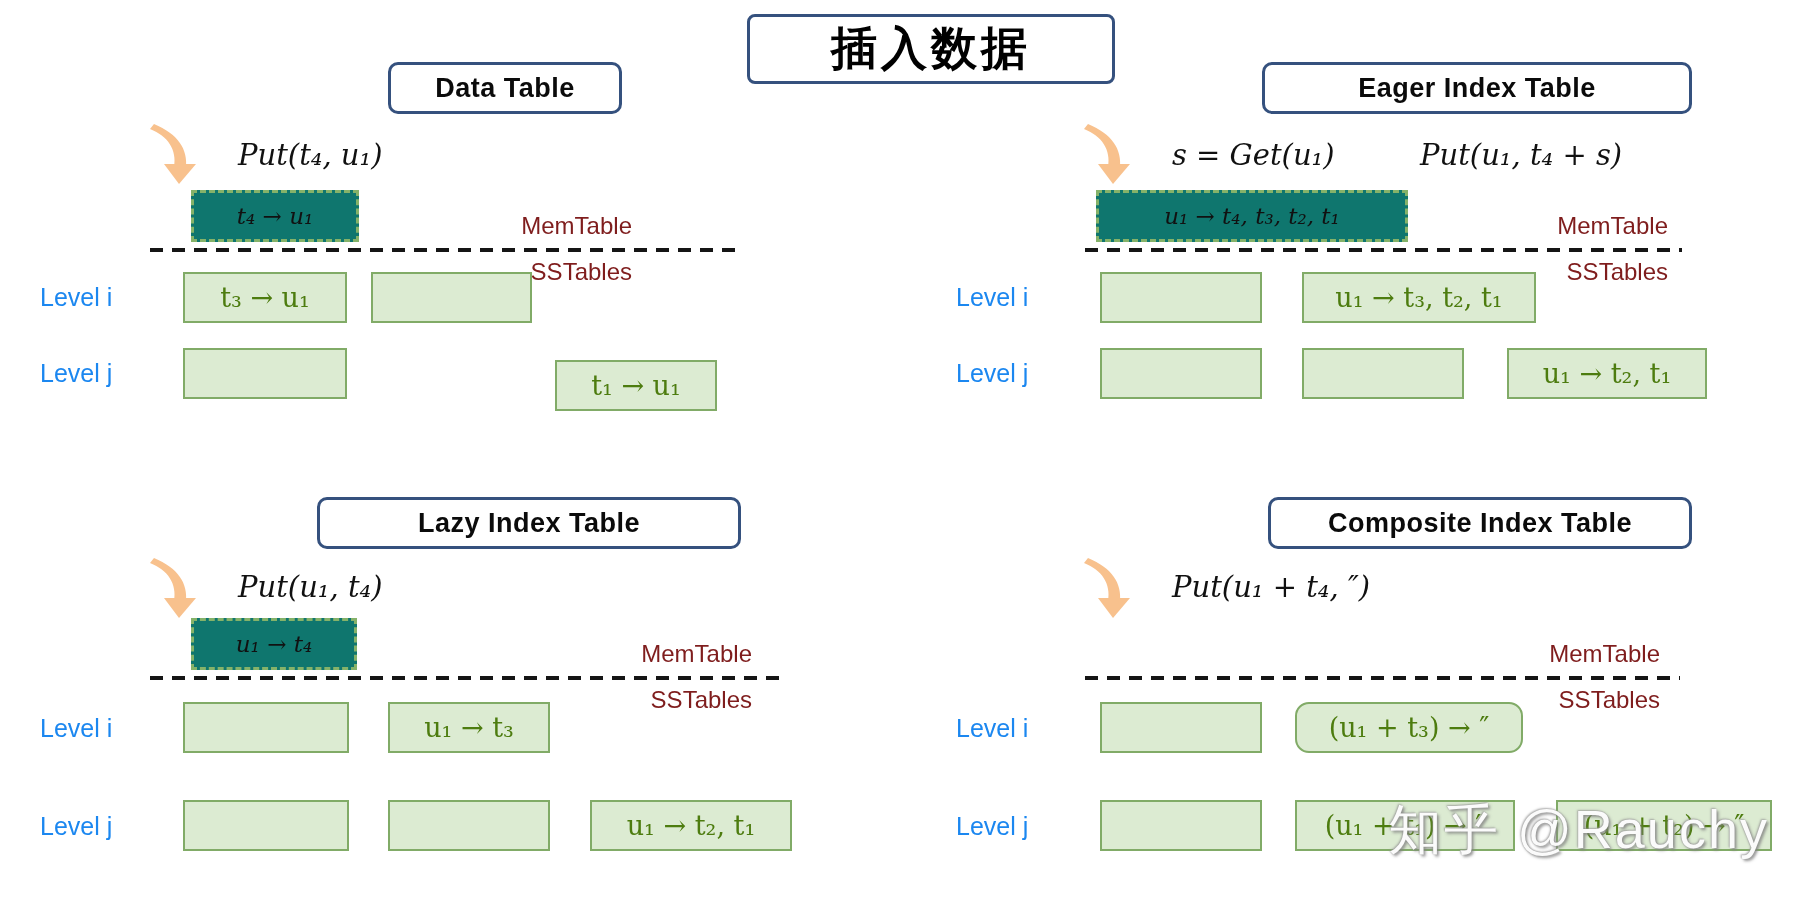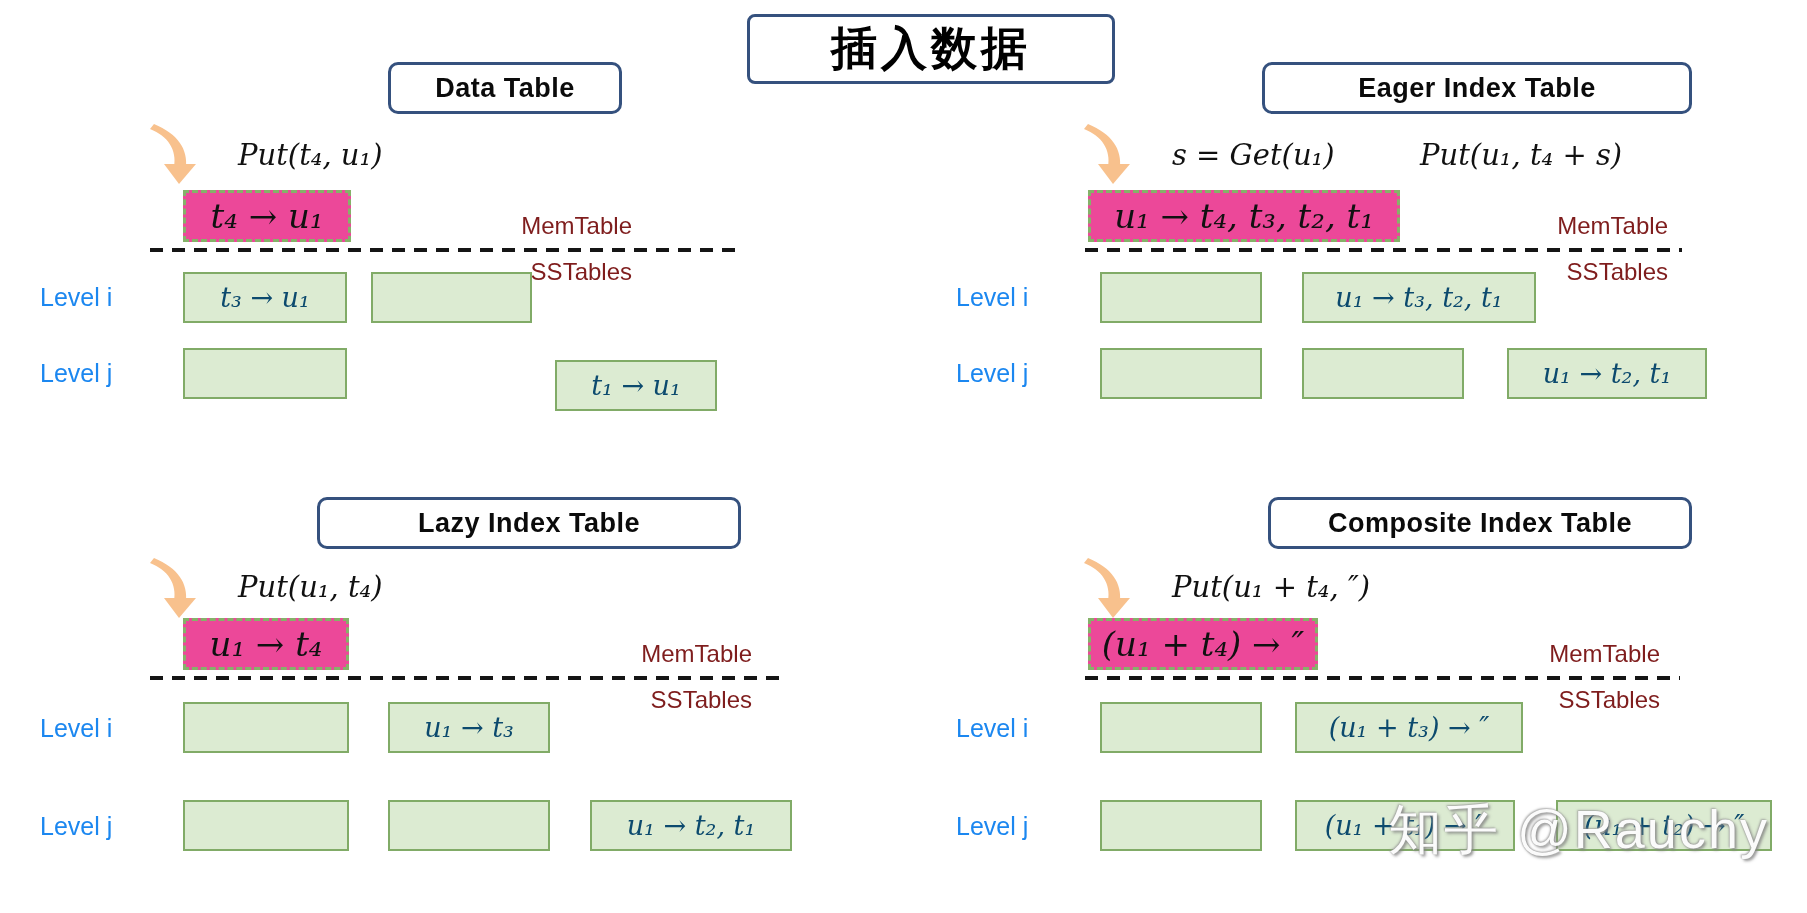--- a/index.html
+++ b/index.html
@@ -6,26 +6,26 @@
   #canvas{position:relative;width:1807px;height:913px;background:#ffffff;overflow:hidden;
           font-family:"Liberation Sans",sans-serif;}
   .tbox{position:absolute;border:3px solid #35517e;border-radius:10px;background:#fff;
         display:flex;align-items:center;justify-content:center;
         font-size:27px;font-weight:600;color:#0b0b0b;letter-spacing:.5px;}
   .main-title{position:absolute;border:3.5px solid #35517e;border-radius:8px;background:#fff;
         display:flex;align-items:center;justify-content:center;
         font-size:46px;font-weight:600;color:#000;letter-spacing:4px;}
   .formula{position:absolute;font-family:"DejaVu Serif",serif;font-style:italic;
         font-size:29px;color:#111;white-space:nowrap;}
-  .mbox{position:absolute;background:#ec4899;border:3px dashed #85b269;
+  .mbox{position:absolute;background:#0f766e;border:3px dashed #85b269;
         display:flex;align-items:center;justify-content:center;
-        font-family:"DejaVu Serif",serif;font-style:italic;font-size:34px;color:#111;white-space:nowrap;}
+        font-family:"DejaVu Serif",serif;font-style:italic;font-size:23px;color:#111;white-space:nowrap;margin-left:8px;}
   .gbox{position:absolute;background:#dcebd2;border:2px solid #81ab67;
         display:flex;align-items:center;justify-content:center;
-        font-family:"DejaVu Serif",serif;font-style:italic;font-size:27px;color:#0c4a6e;white-space:nowrap;}
+        font-family:"DejaVu Serif",serif;font-size:27px;color:#4d7c0f;white-space:nowrap;}
   .blab{position:absolute;color:#7f1d1d;font-size:24px;text-align:right;white-space:nowrap;}
   .lvl{position:absolute;color:#1b87f0;font-size:25px;white-space:nowrap;}
   .dashline{position:absolute;height:4px;
         background:repeating-linear-gradient(90deg,#151515 0 13px,transparent 13px 22px);}
   .arrow{position:absolute;}
   .wm{position:absolute;color:rgba(255,255,255,.96);font-size:54px;font-weight:normal;letter-spacing:2px;
         text-shadow:2px 2px 3px rgba(130,130,130,.85),-1px -1px 2px rgba(150,150,150,.7),0 0 1px #9a9a9a;
         white-space:nowrap;}
 </style>
 </head>
@@ -88,27 +88,26 @@
   <div class="gbox" style="left:183px;top:800px;width:162px;height:47px;"></div>
   <div class="gbox" style="left:388px;top:800px;width:158px;height:47px;"></div>
   <div class="gbox" style="left:590px;top:800px;width:198px;height:47px;">u₁ → t₂, t₁</div>
 
   <div class="tbox" style="left:1268px;top:497px;width:418px;height:46px;">Composite Index Table</div>
   <svg class="arrow" style="left:1082px;top:556px;" width="60" height="64" viewBox="0 0 60 64">
     <path d="M6 2 C 30 12, 40 27, 38 46 L 26 45 C 29 28, 20 14, 2 7 Z" fill="#f8c18d"></path>
     <path d="M16 42 L 48 42 L 31 62 Z" fill="#f8c18d"></path>
   </svg>
   <div class="formula" style="left:1172px;top:570px;">Put(u₁ + t₄, ″)</div>
-  <div class="mbox" style="left:1088px;top:618px;width:224px;height:46px;">(u₁ + t₄) → ″</div>
   <div class="blab" style="left:1488px;top:640px;width:172px;">MemTable</div>
   <div class="dashline" style="left:1085px;top:676px;width:595px;"></div>
   <div class="blab" style="left:1488px;top:686px;width:172px;">SSTables</div>
   <div class="lvl" style="left:956px;top:714px;">Level i</div>
   <div class="gbox" style="left:1100px;top:702px;width:158px;height:47px;"></div>
-  <div class="gbox" style="left:1295px;top:702px;width:224px;height:47px;">(u₁ + t₃) → ″</div>
+  <div class="gbox" style="left:1295px;top:702px;width:224px;height:47px;border-radius:14px;">(u₁ + t₃) → ″</div>
   <div class="lvl" style="left:956px;top:812px;">Level j</div>
   <div class="gbox" style="left:1100px;top:800px;width:158px;height:47px;"></div>
   <div class="gbox" style="left:1295px;top:800px;width:216px;height:47px;">(u₁ + t₁) → ″</div>
   <div class="gbox" style="left:1556px;top:800px;width:212px;height:47px;">(u₁ + t₂) → ″</div>
 
   <div class="wm" style="left:1388px;top:794px;">知乎 @Rauchy</div>
 
 </div>
 
 </body></html>

